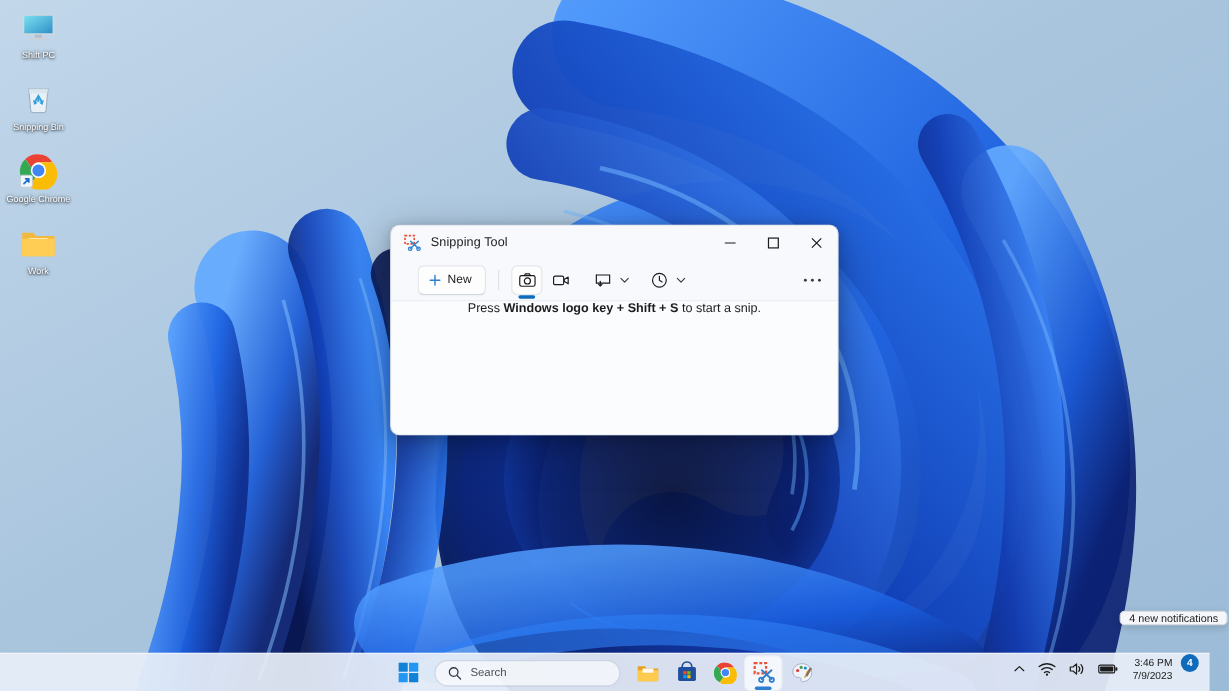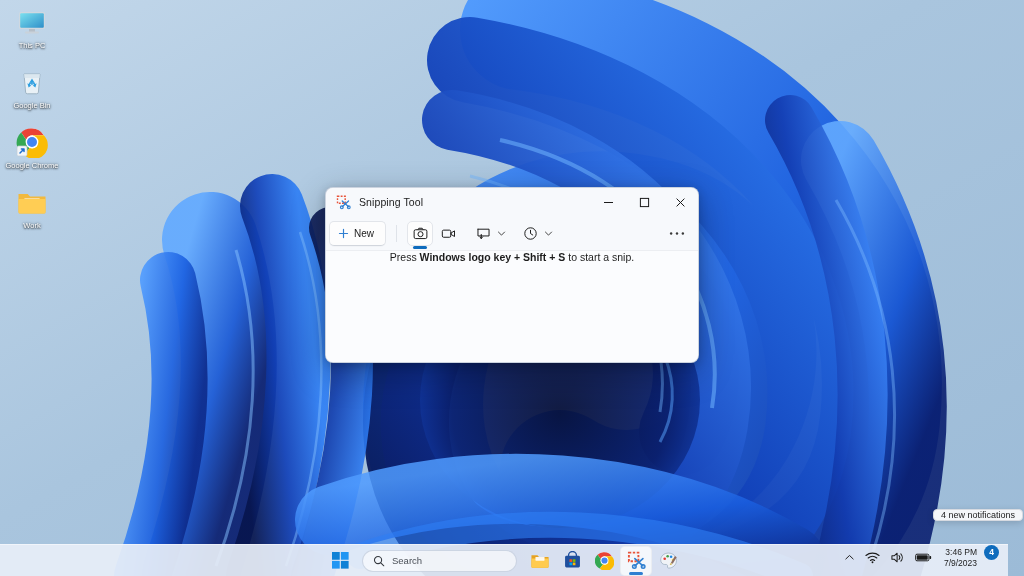--- a/index.html
+++ b/index.html
@@ -51,21 +51,21 @@
   .app-icon { width:15px; height:15px; position:relative; }
   .title-text { font-size:10.5px; color:#1b1b1b; letter-spacing:.1px; }
   .win-controls { position:absolute; right:0; top:0; height:28px; display:flex; }
   .win-btn {
     width:36px; height:28px; display:flex; align-items:center; justify-content:center;
     cursor:default;
   }
   .win-btn svg { display:block; }
 
   .toolbar {
-    height:34px; display:flex; align-items:center; padding:0 8px 0 3px;
+    height:34px; display:flex; align-items:center; padding:0 8px 0 22px;
     gap:5px; background:#f7f9fc;text-align:right;
   }
   .btn-new {
     height:25px; padding:0 11px 0 8px; display:flex; align-items:center; gap:5px;
     background:#fdfdfd; border:1px solid #e2e5ea; border-bottom-color:#d2d6dd;
     border-radius:5px; font-size:10px; color:#1b1b1b; cursor:default;
     box-shadow:0 1px 0 rgba(0,0,0,.02);
   }
   .tb-sep { width:1px; height:17px; background:#dfe3e9; margin:0 5px; }
   .seg { display:flex; align-items:center; gap:2px; }
@@ -251,36 +251,36 @@
             <stop offset="0%" stop-color="#7ae0ef"></stop>
                 <stop offset="100%" stop-color="#2f8fc9"></stop>
           </linearGradient>
             </defs>
           <rect x="3" y="6" width="26" height="17" rx="1.6" fill="#cfd8e0"></rect>
           <rect x="4.2" y="7.2" width="23.6" height="14.6" rx="1" fill="url(#mon)"></rect>
           <rect x="13" y="23" width="6" height="3" fill="#b6bfc8"></rect>
           <rect x="9" y="25.5" width="14" height="2" rx="1" fill="#c9d2da"></rect>
         </svg>
       </div>
-      <div class="cap">This PC</div>
+      <div class="cap">Shift PC</div>
     </div>
 
     <div class="desk-icon">
       <div class="glyph">
         <svg width="32" height="32" viewBox="0 0 32 32">
           <path d="M8 8 h16 l-1.6 18.2 a1.8 1.8 0 0 1 -1.8 1.6 h-9.2 a1.8 1.8 0 0 1 -1.8 -1.6 Z" fill="#e9f1f6" stroke="#9fb4c4" stroke-width="1"></path>
           <path d="M8 8 h16 l-0.4 4 h-15.2 Z" fill="#d7e5ee" opacity=".8"></path>
           <g fill="#2f9fe0">
             <path d="M16 12.4 l2.3 3.9 h-1.5 v2.4 h-1.7 v-2.4 h-1.4 Z"></path>
             <path d="M12.6 21.6 l-1.2-4.3 1.3 .6 1.3-2.1 1.4 .9 -1.4 2.3 1.3 .6 Z"></path>
             <path d="M19.4 21.6 l1.2-4.3 -1.3 .6 -1.3-2.1 -1.4 .9 1.4 2.3 -1.3 .6 Z"></path>
           </g>
         </svg>
       </div>
-      <div class="cap">Google Bin</div>
+      <div class="cap">Snipping Bin</div>
     </div>
 
     <div class="desk-icon">
       <div class="glyph">
         <svg width="32" height="32" viewBox="0 0 32 32">
           <circle cx="16" cy="16" r="13.5" fill="#fff"></circle>
           <path d="M16 2.5 A13.5 13.5 0 0 1 27.7 9.3 L16.9 9.3 A6.8 6.8 0 0 0 10.3 14 L5.2 6.6 A13.5 13.5 0 0 1 16 2.5 Z" fill="#ea4335"></path>
           <path d="M5.2 6.6 L10.3 14 a6.8 6.8 0 0 0 3.4 7.9 L8.4 29 A13.5 13.5 0 0 1 5.2 6.6 Z" fill="#34a853"></path>
           <path d="M27.7 9.3 A13.5 13.5 0 0 1 8.4 29 l5.3-7.1 a6.8 6.8 0 0 0 8.6-3.3 l-5.4 0 a6.8 6.8 0 0 0 0-9.3 Z" fill="#fbbc05"></path>
           <path d="M27.7 9.3 A13.5 13.5 0 0 1 16 29.5 a13.5 13.5 0 0 1-7.6-.5 l5.3-7.1 a6.8 6.8 0 0 0 8.6-3.3 Z" fill="#fbbc05"></path>

